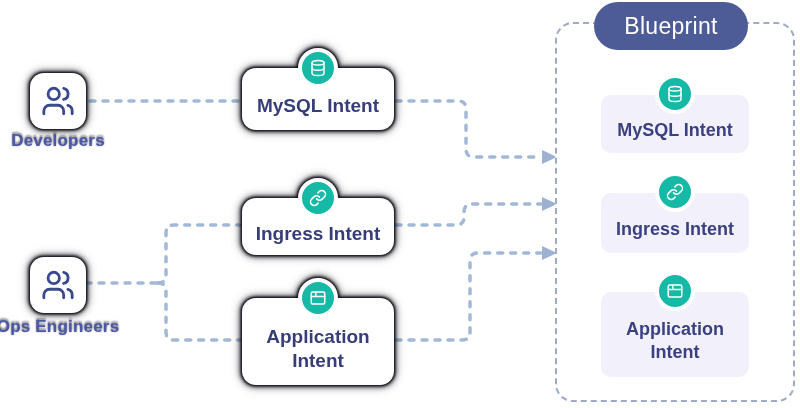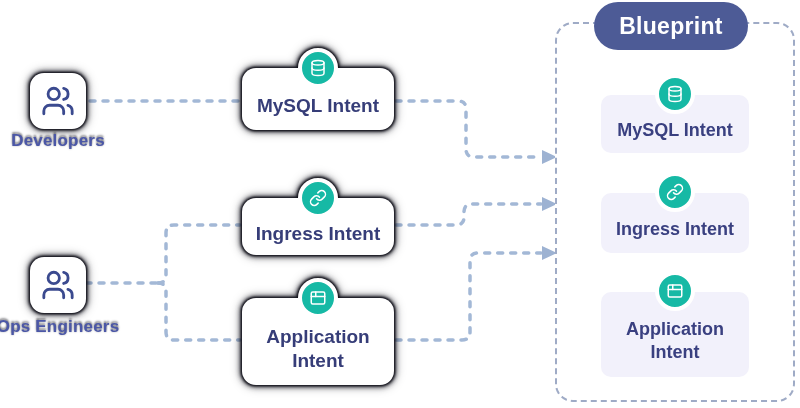--- a/index.html
+++ b/index.html
@@ -52,21 +52,21 @@
   
   .panel{
     position:absolute;left:555px;top:22px;width:240px;height:380px;z-index:2;
     background:#ffffff;border:2px dashed #9fabc6;border-radius:18px;
     box-sizing:border-box;
   }
   .panel-pill{
     position:absolute;left:594px;top:2px;width:154px;height:48px;z-index:4;
     background:#4d5b96;border-radius:24px;
     display:flex;align-items:center;justify-content:center;
-    color:#ffffff;font-size:23px;font-weight:bold;letter-spacing:.3px;
+    color:#ffffff;font-size:23px;font-weight:normal;letter-spacing:.3px;
   }
   .bp-card{
     position:absolute;left:601px;width:148px;z-index:3;
     background:#f2f1fb;border-radius:10px;box-sizing:border-box;
     display:flex;align-items:center;justify-content:center;text-align:center;
     padding:20px 8px 8px;
     font-size:18px;font-weight:bold;color:#3a4080;line-height:1.25;
   }
   .bp-card .bubble{top:-21px;}
   #bp-card-0{top:95px;height:58px;}

